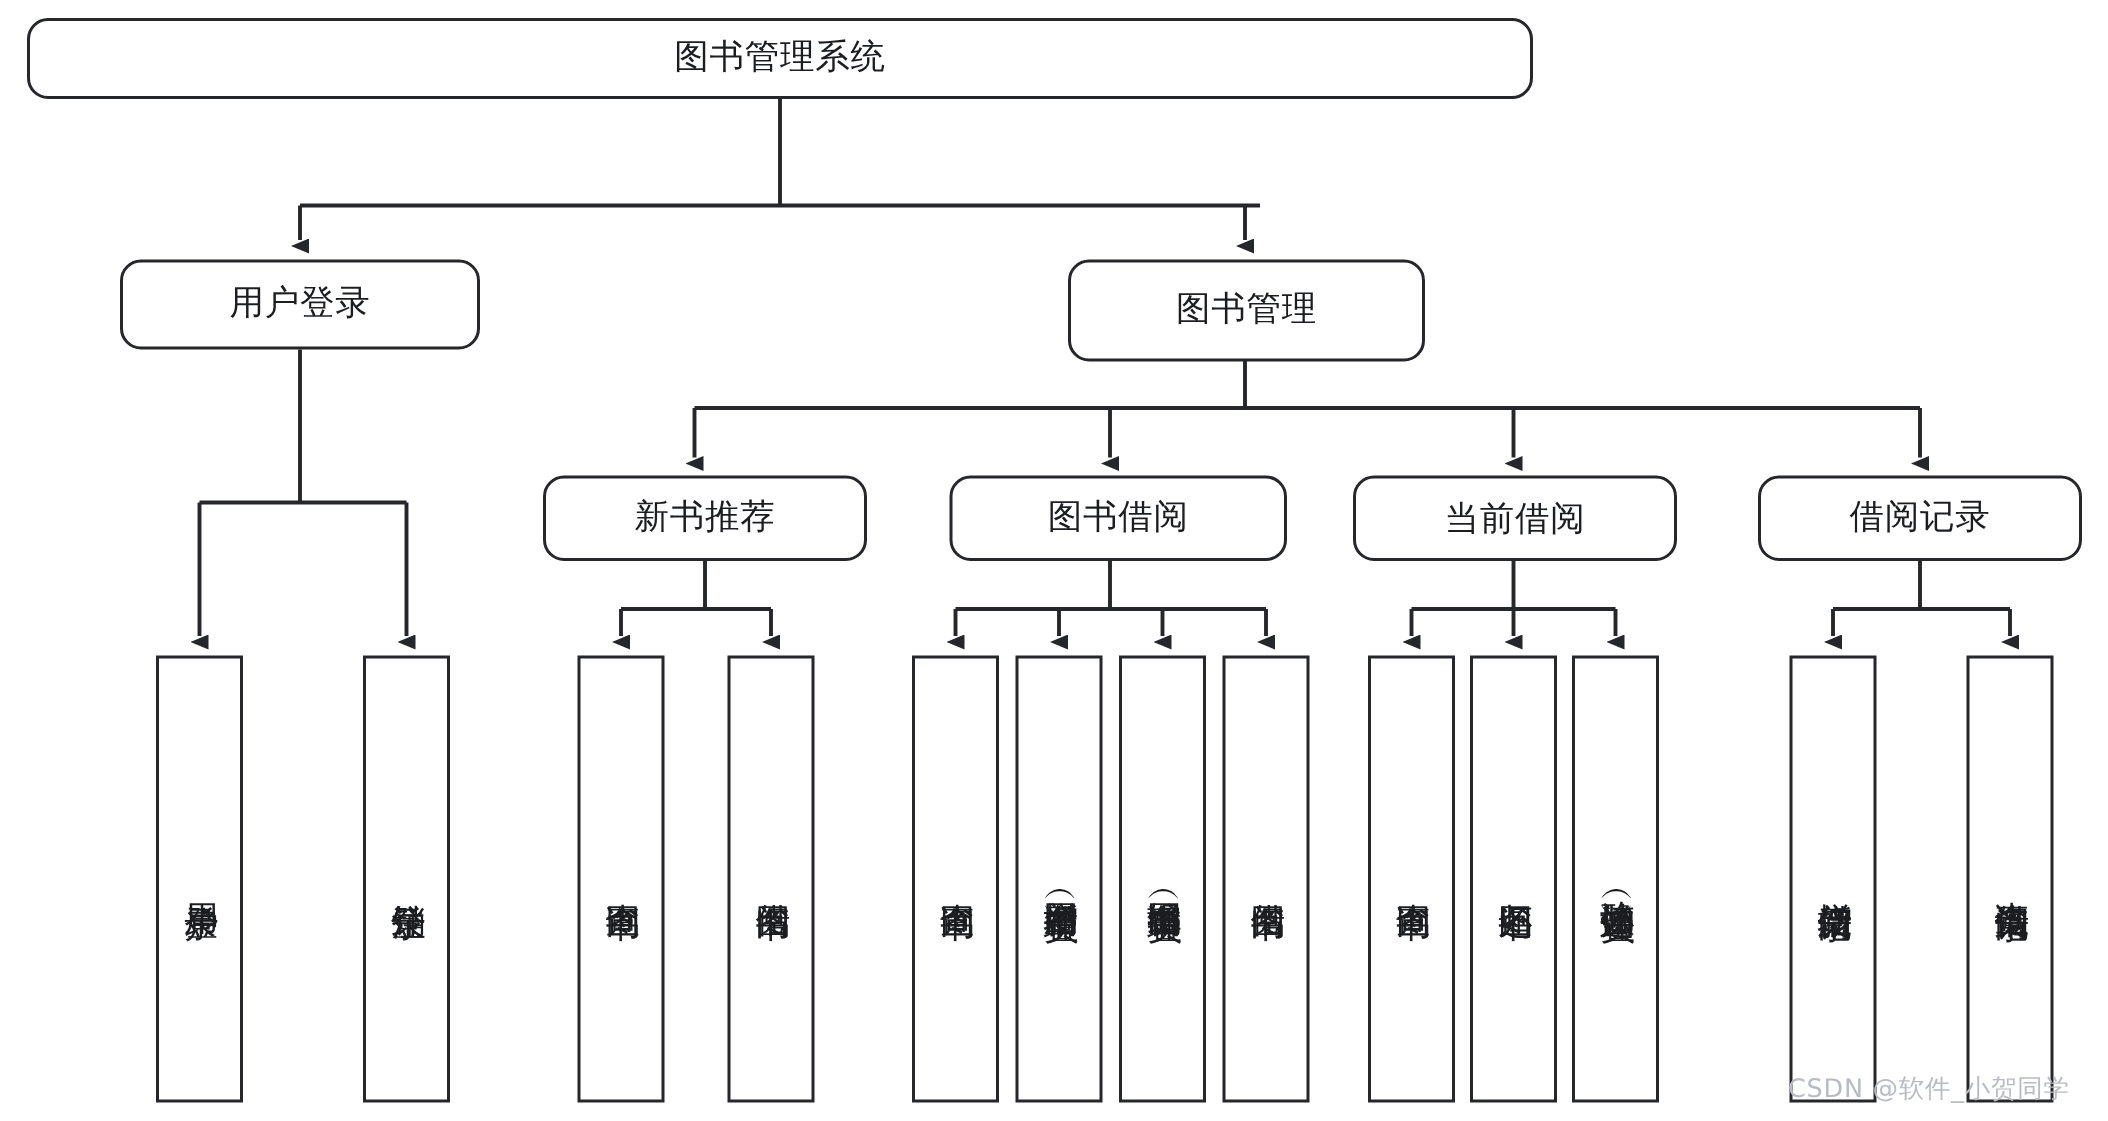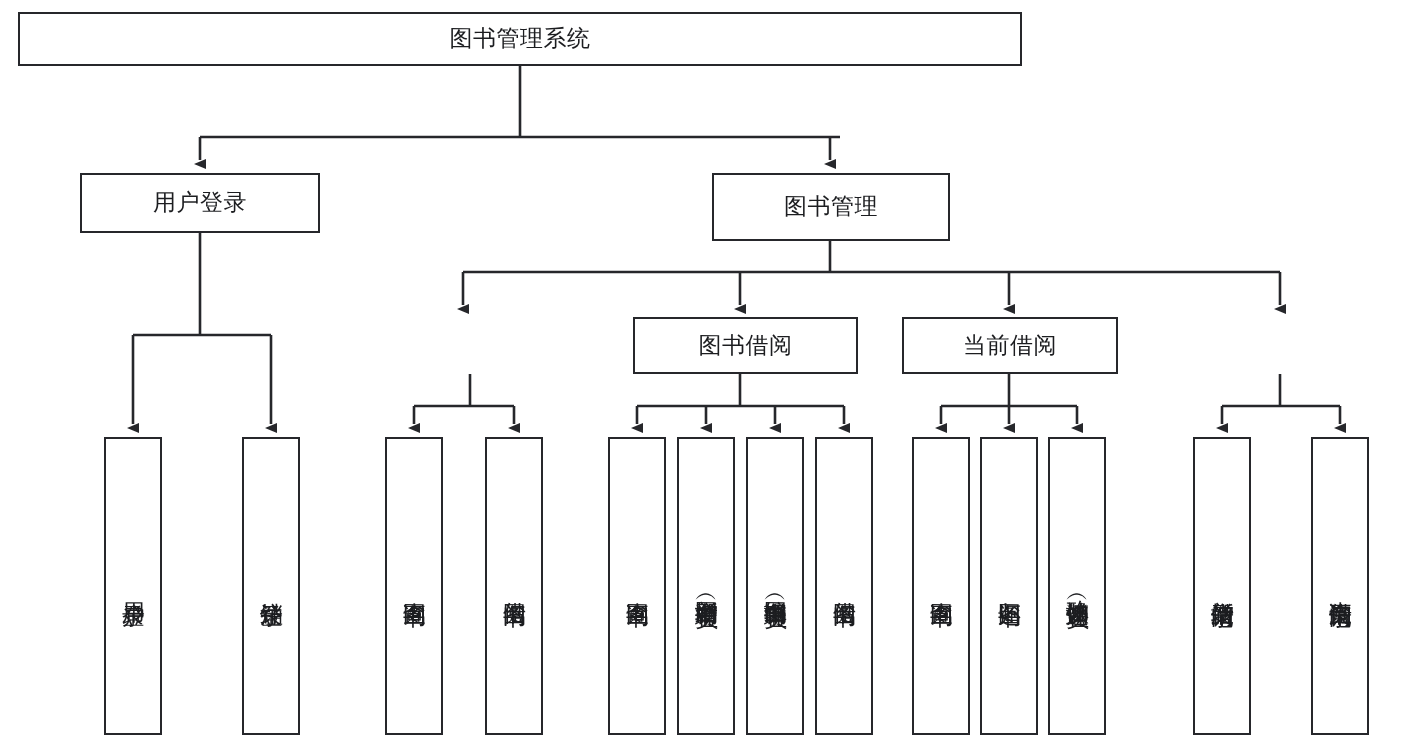--- a/index.html
+++ b/index.html
@@ -32,20 +32,21 @@
     color: #1c1d20;
     display: flex;
     align-items: center;
     justify-content: center;
     text-align: center;
   }
   .node.h {
     font-size: 23px;
     letter-spacing: 0.5px;
     line-height: 1.1;
+    border-radius: 14px;
   }
   .node.v {
     font-size: 23px;
     line-height: 1.12;
     letter-spacing: 1px;
     padding: 6px 0;
   }
   .node.v .vtext {
     writing-mode: vertical-rl;
     text-orientation: upright;
@@ -135,26 +136,32 @@
     <span>图书管理系统</span>
   </div>
 
   <div class="node h" style="left:80px; top:173px; width:240px; height:60px;">
     <span>用户登录</span>
   </div>
   <div class="node h" style="left:712px; top:173px; width:238px; height:68px;">
     <span>图书管理</span>
   </div>
 
+  <div class="node h" style="left:362px; top:317px; width:216px; height:57px;">
+    <span>新书推荐</span>
+  </div>
   <div class="node h" style="left:633px; top:317px; width:225px; height:57px;">
     <span>图书借阅</span>
   </div>
   <div class="node h" style="left:902px; top:317px; width:216px; height:57px;font-family:Liberation Serif, serif;">
     <span>当前借阅</span>
   </div>
+  <div class="node h" style="left:1172px; top:317px; width:216px; height:57px;">
+    <span>借阅记录</span>
+  </div>
 
   <div class="node v" style="left:104px; top:437px; width:58px; height:298px;">
     <span class="vtext">用户登录</span>
   </div>
   <div class="node v" style="left:242px; top:437px; width:58px; height:298px;">
     <span class="vtext">注销登录</span>
   </div>
 
   <div class="node v" style="left:385px; top:437px; width:58px; height:298px;">
     <span class="vtext">查询图书</span>
@@ -186,14 +193,15 @@
     <span class="vtext">确认归还（管理员）</span>
   </div>
 
   <div class="node v" style="left:1193px; top:437px; width:58px; height:298px;">
     <span class="vtext">新增借阅记录</span>
   </div>
   <div class="node v" style="left:1311px; top:437px; width:58px; height:298px;">
     <span class="vtext">查询借阅记录</span>
   </div>
 
+  <div class="watermark" style="left:1192px; top:714px;">CSDN @软件_小贺同学</div>
 
 </div>
 
 </body></html>

